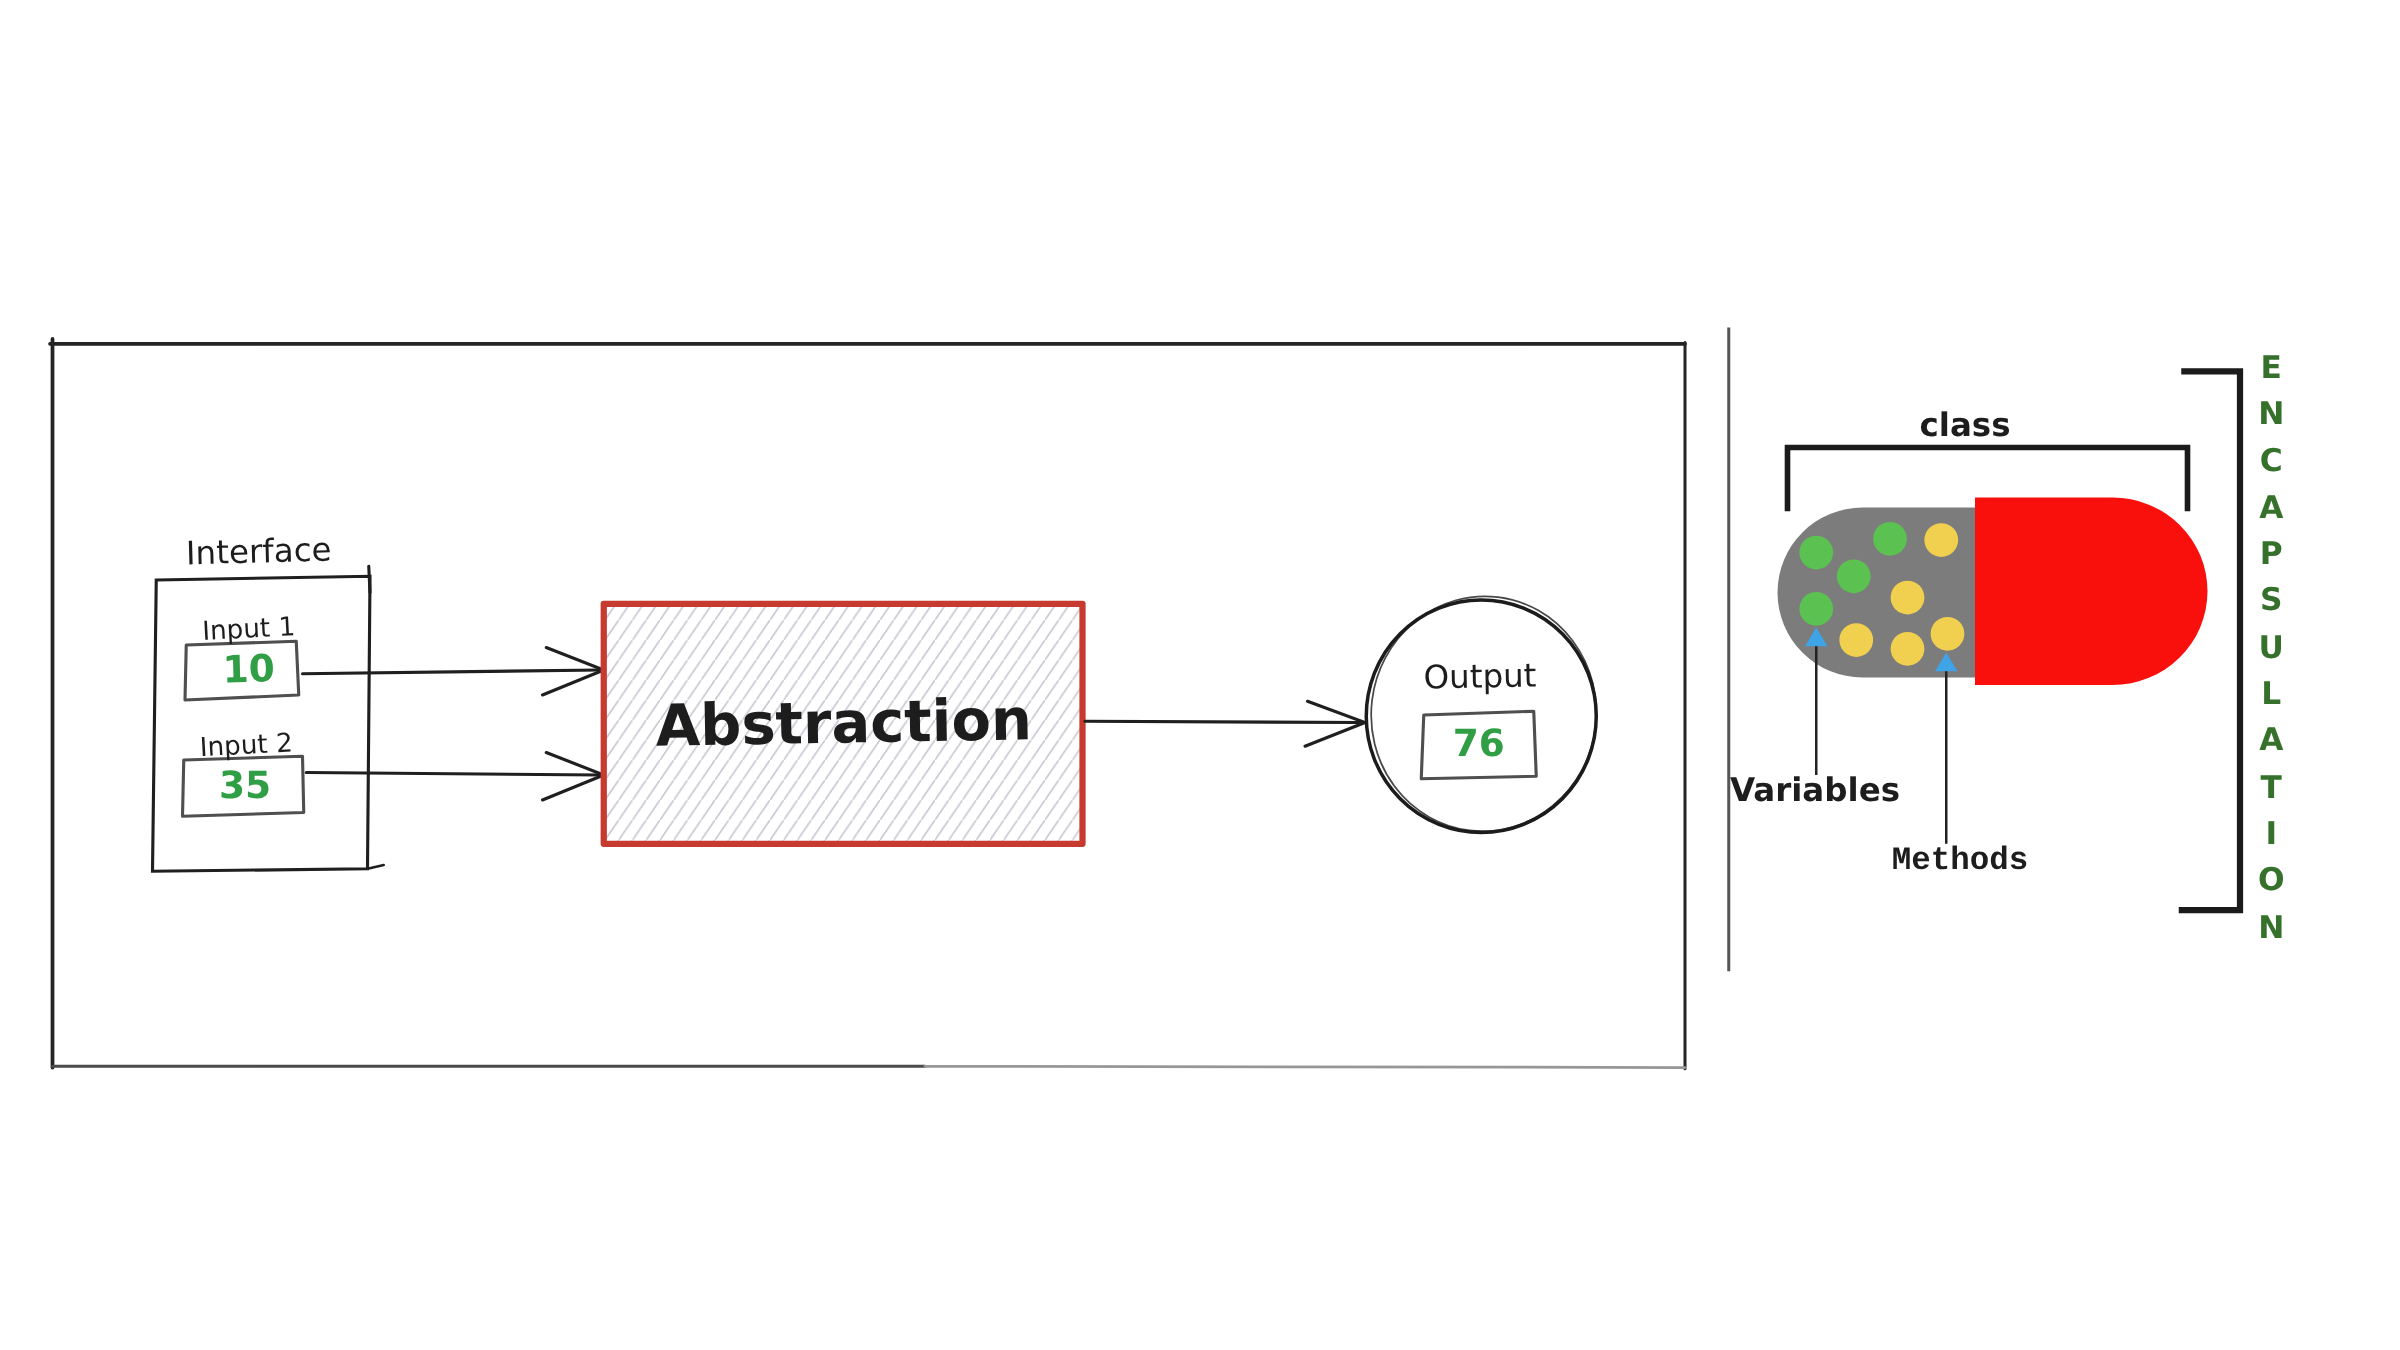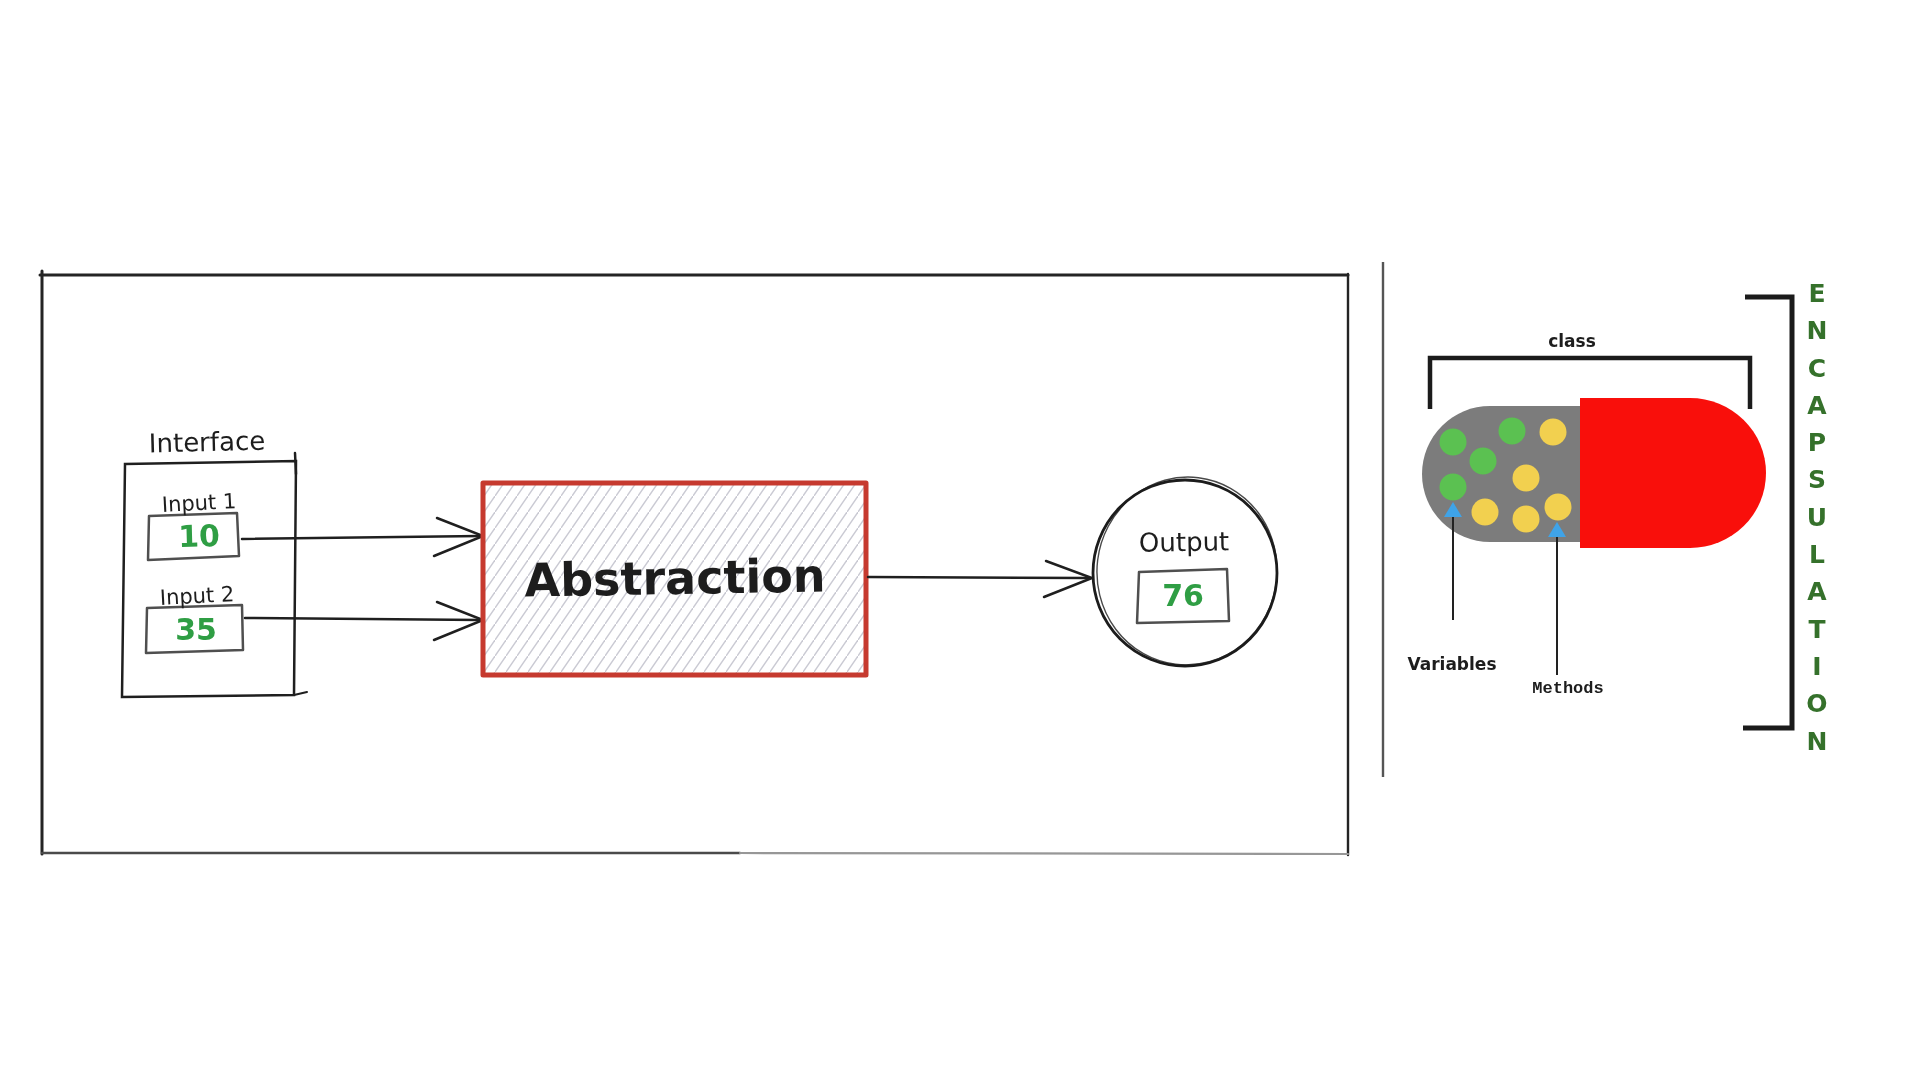--- a/index.html
+++ b/index.html
@@ -1,21 +1,21 @@
 <!DOCTYPE html>
 <html><head>
 <meta charset="utf-8">
 <style>
   html,body{margin:0;padding:0;background:#ffffff;}
   .stage{position:relative;width:1920px;height:1080px;background:#ffffff;overflow:hidden;
          font-family:"DejaVu Sans",sans-serif;}
   svg.layer{position:absolute;left:0;top:0;}
   .t{position:absolute;transform:translate(-50%,-50%);white-space:nowrap;color:#1d1d1d;}
   .hand{font-family:"DejaVu Sans",sans-serif;}
-  .sz21{font-size:21px;} .sz26{font-size:26px;} .sz27{font-size:17px;}
+  .sz21{font-size:21px;} .sz26{font-size:26px;} .sz27{font-size:26px;}
   .sz30{font-size:30px;} .sz46{font-size:46px;}
   .green{color:#2f9e44;font-weight:bold;}
   .bold{font-weight:bold;}
   .r1{transform:translate(-50%,-50%) rotate(-1.5deg);}
   .r2{transform:translate(-50%,-50%) rotate(-3deg);}
   .r3{transform:translate(-50%,-50%) rotate(-1deg);}
   .encap-col{position:absolute;left:1799px;top:275px;width:36px;text-align:center;}
   .encap-letter{height:37.3px;line-height:37.3px;font-size:25px;font-weight:bold;color:#35712b;}
 </style>
 </head>
@@ -110,21 +110,21 @@
 
   <div class="t hand sz21 r2" style="left:197px;top:596px;">Input 2</div>
   <div class="t hand sz30 green" style="left:196px;top:629px;">35</div>
 
   <div class="t hand sz46 bold r3" style="left:675px;top:578px;">Abstraction</div>
 
   <div class="t hand sz26 r3" style="left:1184px;top:542px;">Output</div>
   <div class="t hand sz30 green" style="left:1183px;top:595px;">76</div>
 
   <div class="t sz27 bold" style="left:1572px;top:341px;">class</div>
-  <div class="t sz27 bold" style="left:1452px;top:633px;margin-top:31px;">Variables</div>
+  <div class="t sz27 bold" style="left:1452px;top:633px;">Variables</div>
   <div class="t sz27 bold" style="left:1568px;top:688px;font-family:Liberation Mono, monospace;">Methods</div>
 
   <div class="encap-col">
       <div class="encap-letter">E</div>
       <div class="encap-letter">N</div>
       <div class="encap-letter">C</div>
       <div class="encap-letter">A</div>
       <div class="encap-letter">P</div>
       <div class="encap-letter">S</div>
       <div class="encap-letter">U</div>

